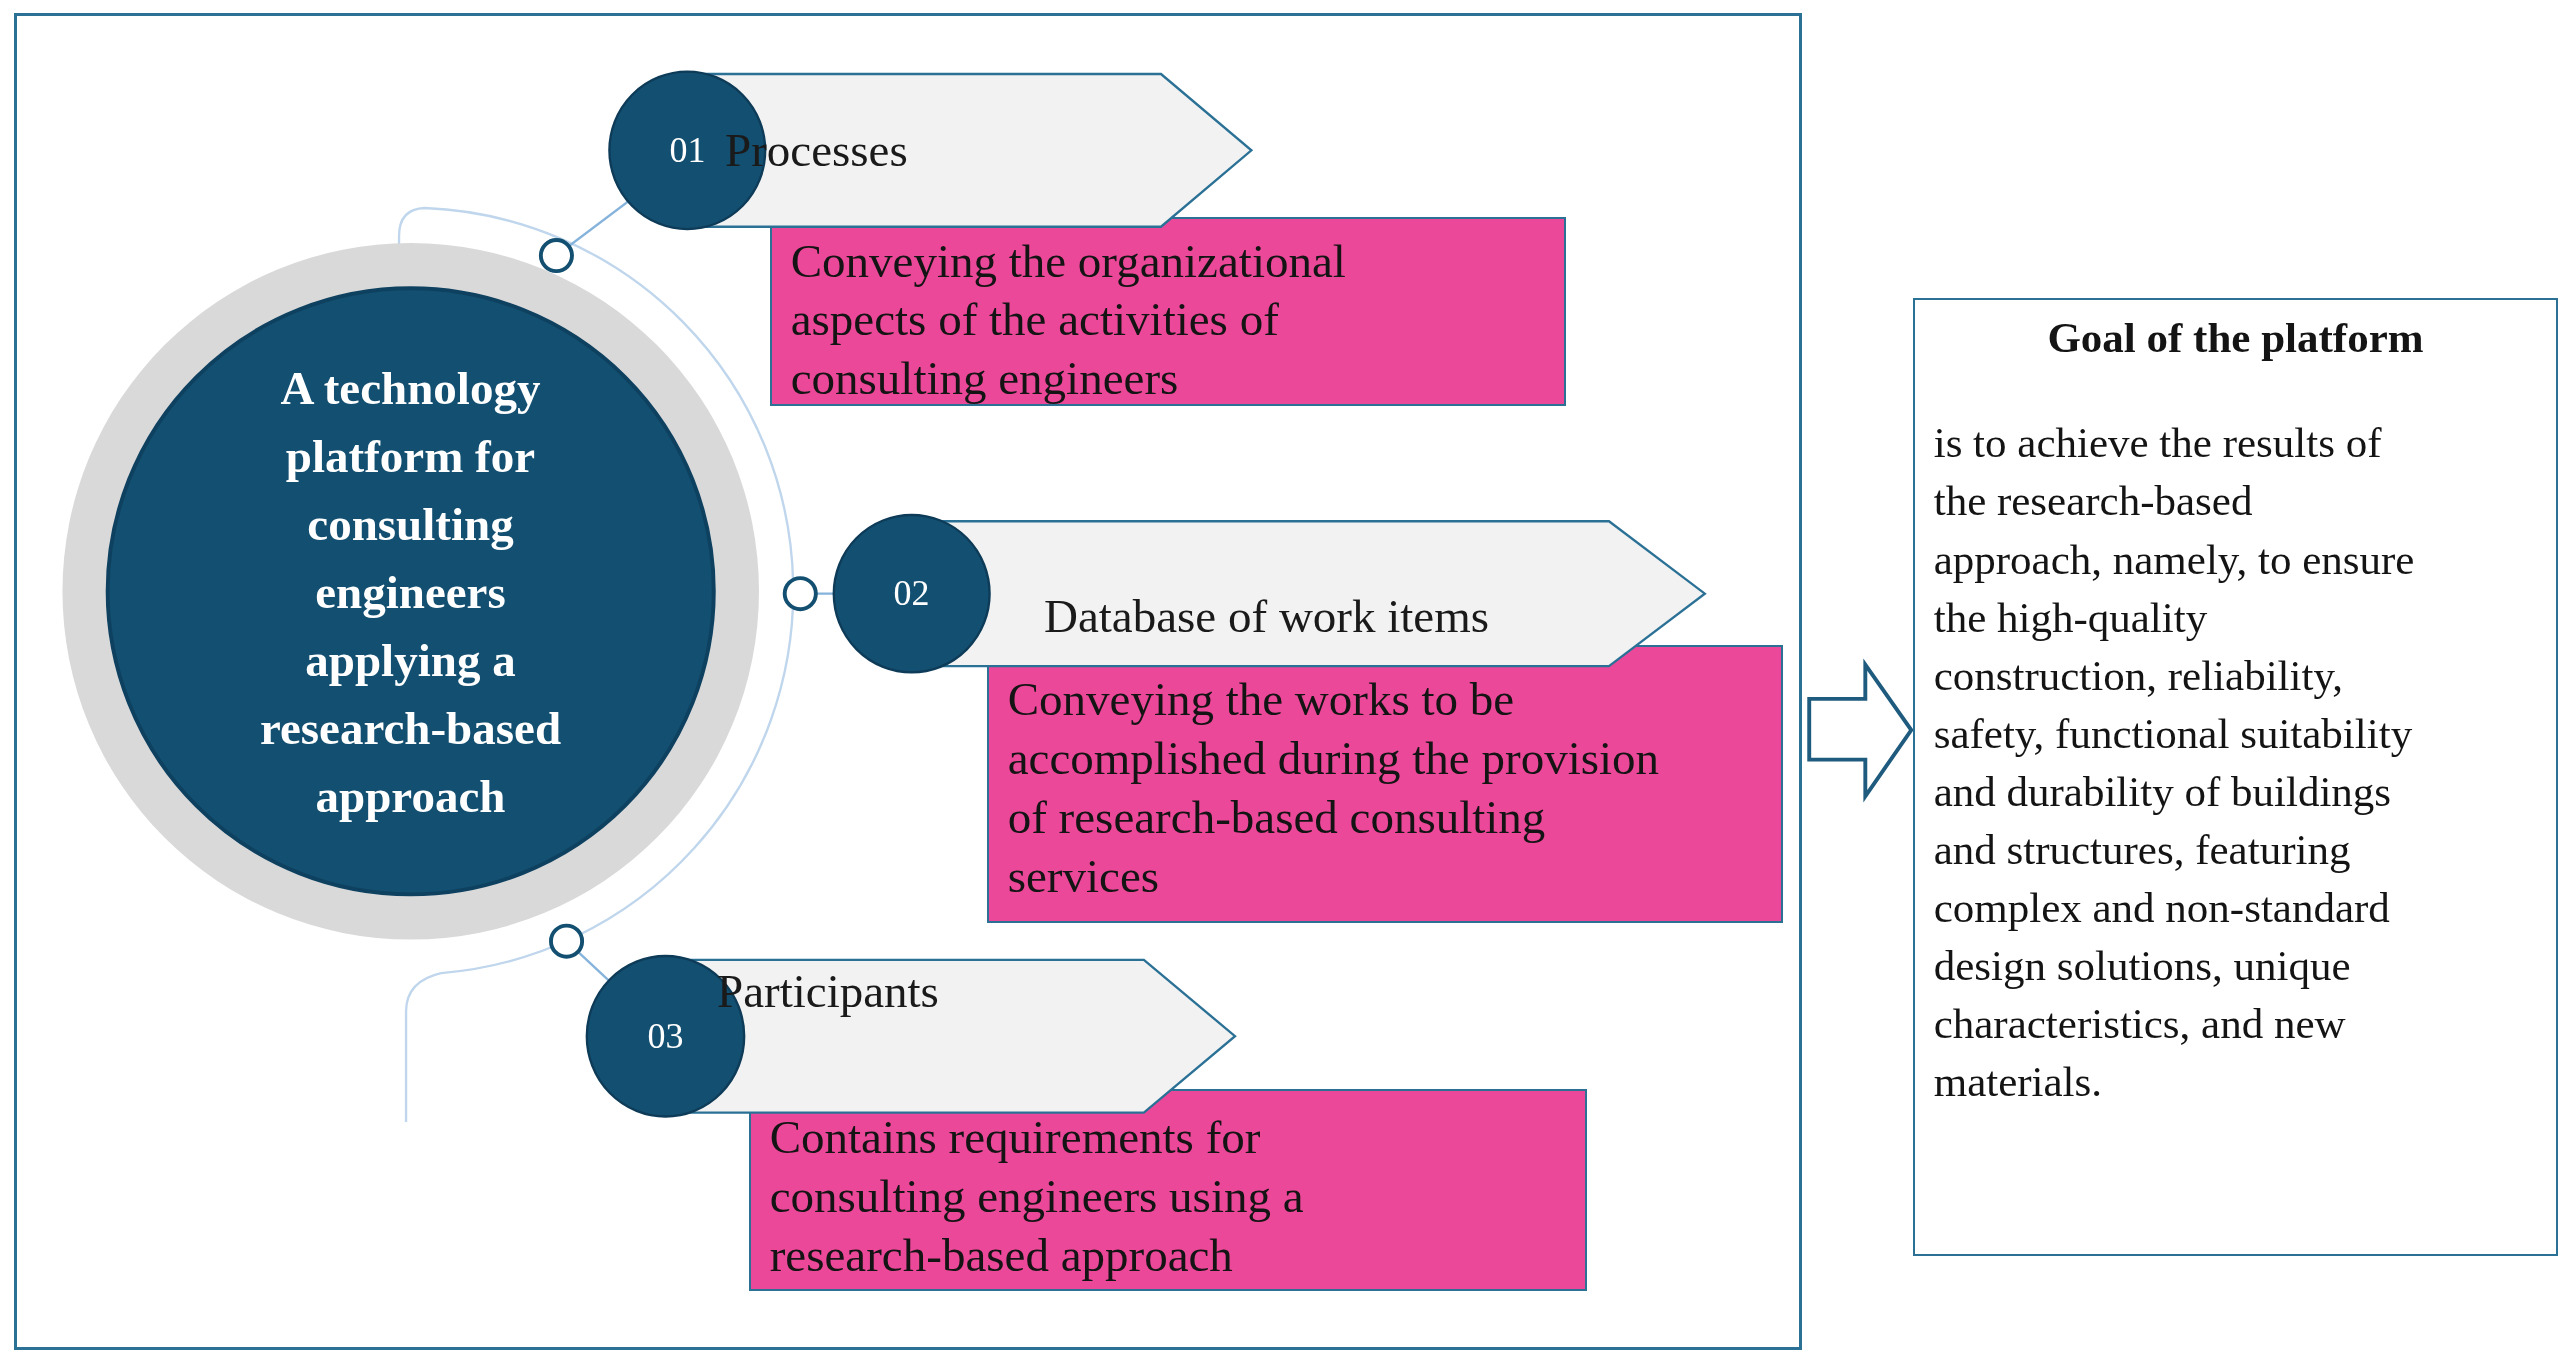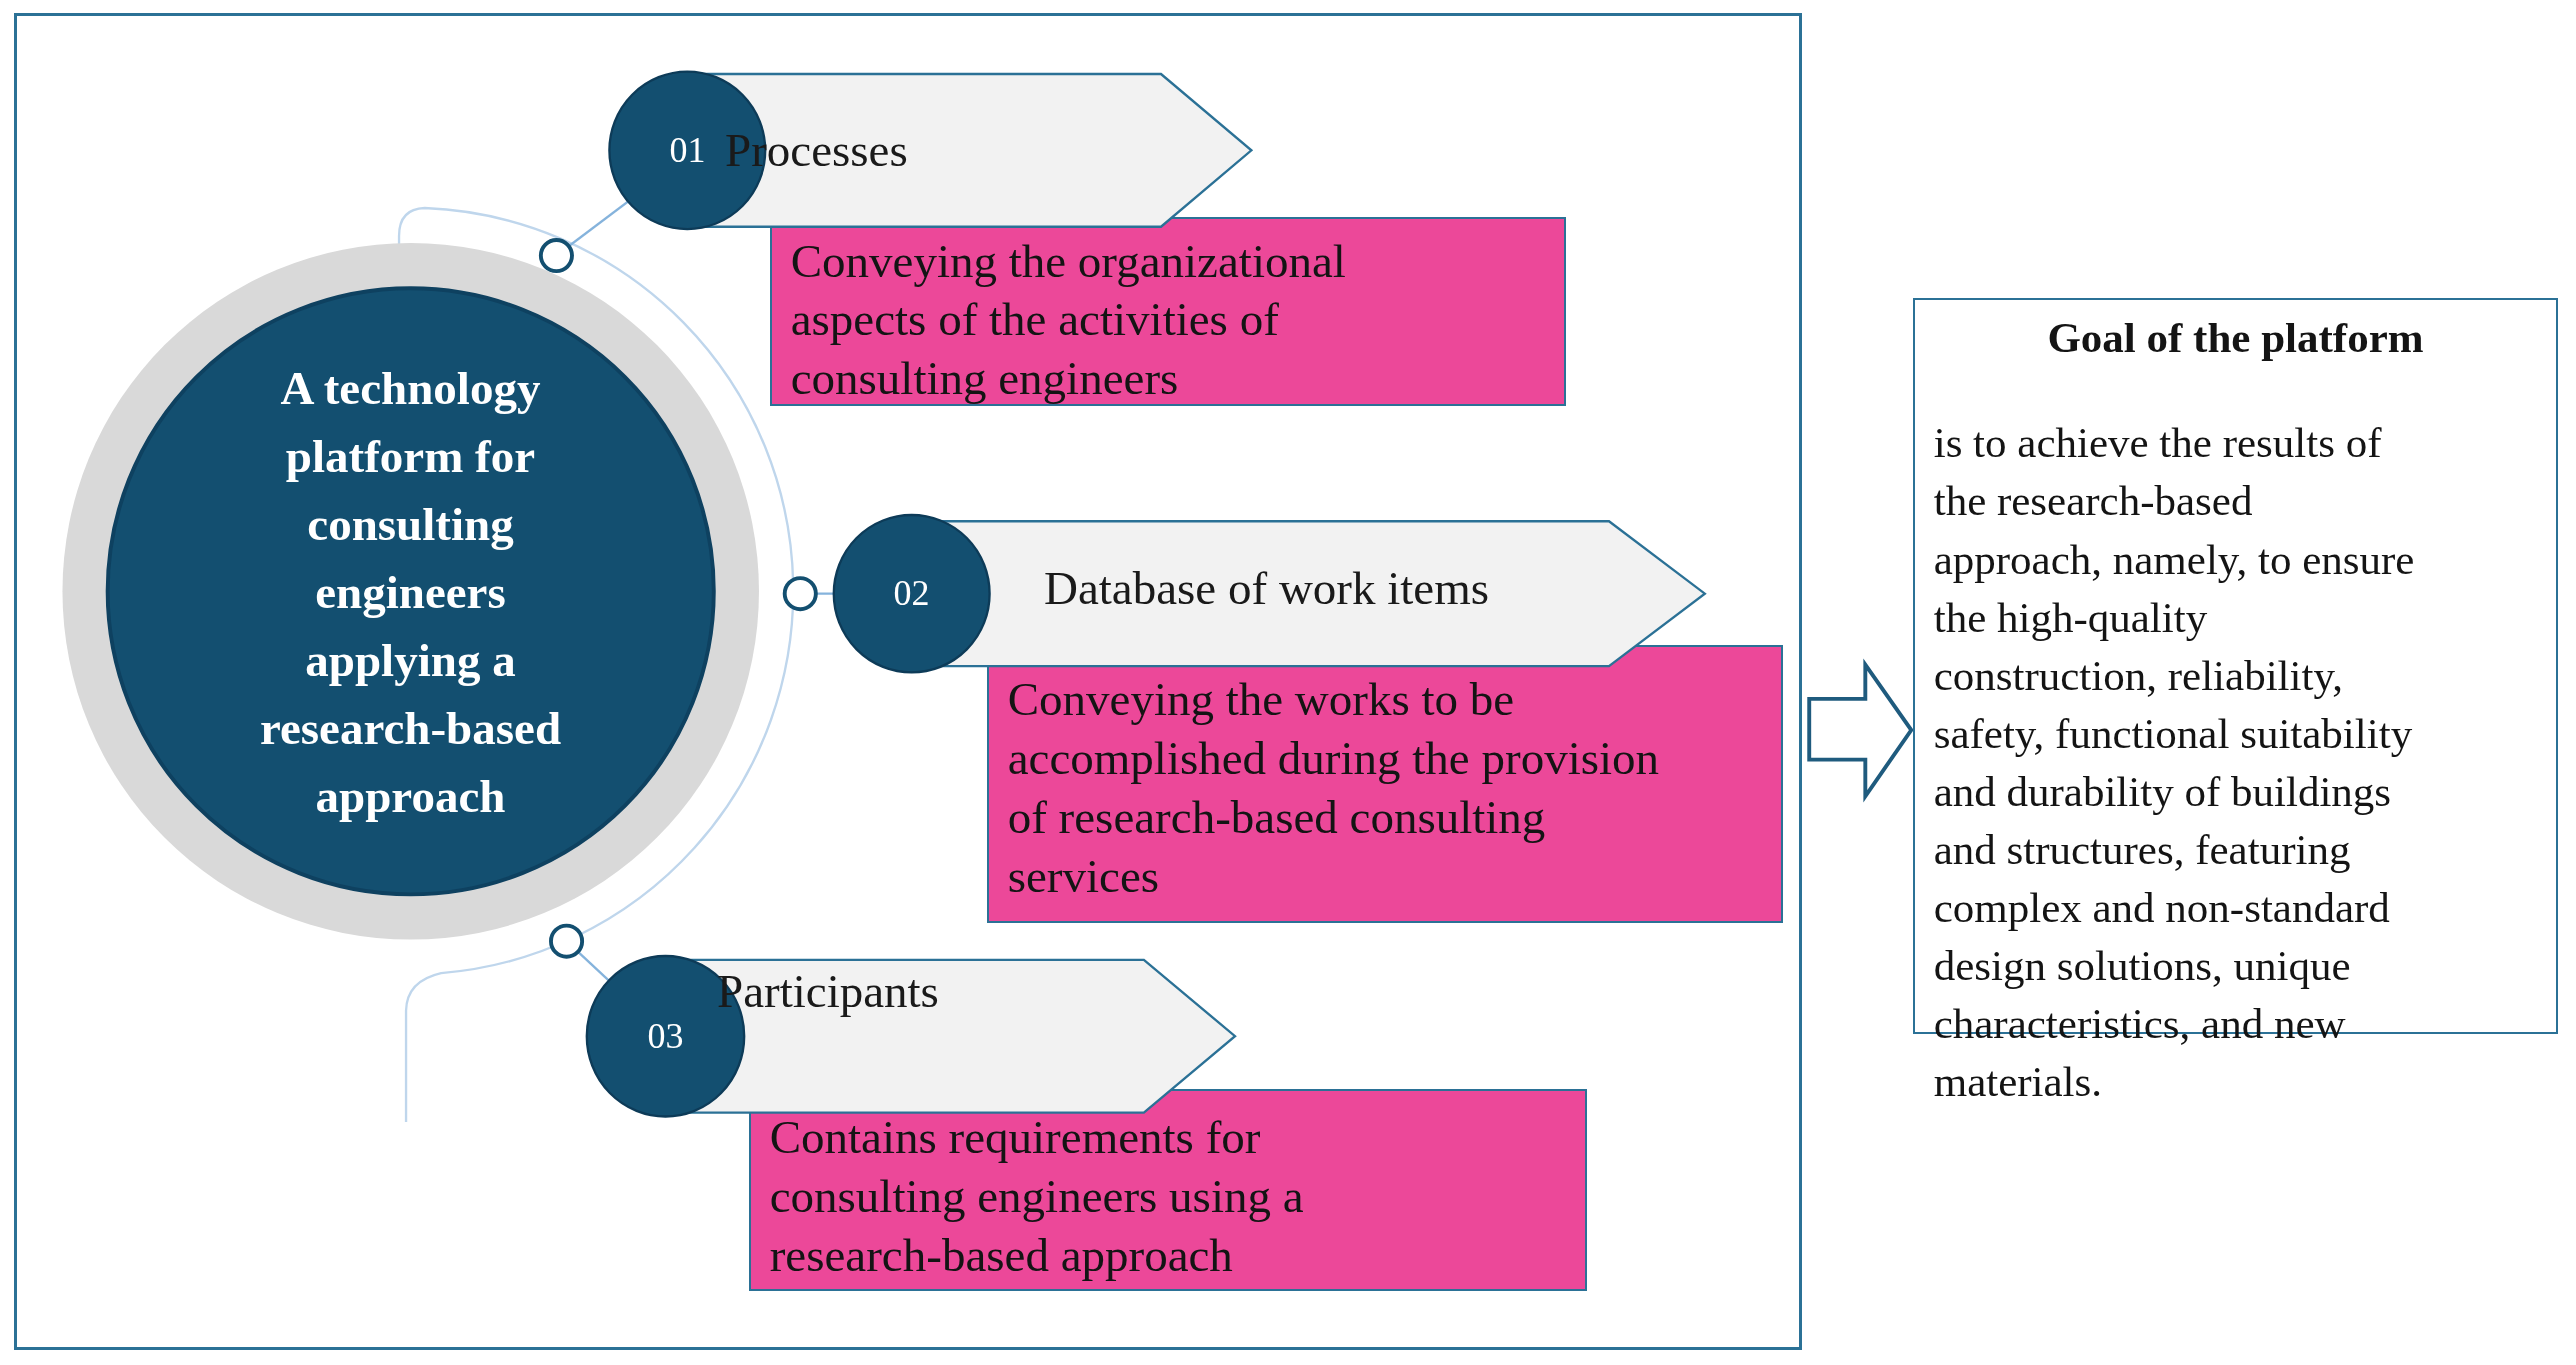--- a/index.html
+++ b/index.html
@@ -46,21 +46,21 @@
   }
   .desc-box{
     position:absolute;z-index:1;background:#ec4899;
     box-sizing:border-box;border:2.3px solid #2B7196;
   }
   .desc-text{
     font-size:47px;line-height:1.25;color:#141414;white-space:pre-line;
     padding:0 18.7px;
   }
   .goal-box{
-    position:absolute;left:1913px;top:298px;width:645px;height:736px;z-index:3;
+    position:absolute;left:1913px;top:298px;width:645px;height:958px;z-index:3;
     box-sizing:border-box;border:2.3px solid #2B7196;background:#ffffff;
     padding:9.4px 18.7px;
   }
   .goal-title{
     text-align:center;font-weight:bold;font-size:43px;line-height:1.35;color:#141414;
   }
   .goal-body{
     font-size:43px;line-height:1.35;color:#141414;white-space:pre-line;text-align:left;margin-top:47px;
   }
 </style>
@@ -118,21 +118,21 @@
 engineers
 applying a
 research-based
 approach</div>
 
   <div class="step-number" style="left:633px;top:123px;">01</div>
   <div class="step-number" style="left:857px;top:566px;">02</div>
   <div class="step-number" style="left:611px;top:1009px;">03</div>
 
   <div class="banner-label" style="left:725px;top:115px;width:436px;">Processes</div>
-  <div class="banner-label" style="left:1044px;top:553px;width:499px;">Database of work items</div>
+  <div class="banner-label" style="left:1044px;top:581px;width:499px;">Database of work items</div>
   <div class="banner-label" style="left:717px;top:956px;width:429px;">Participants</div>
 
   <div class="goal-box">
     <div class="goal-title">Goal of the platform</div>
     <div class="goal-body">is to achieve the results of
 the research-based
 approach, namely, to ensure
 the high-quality
 construction, reliability,
 safety, functional suitability

